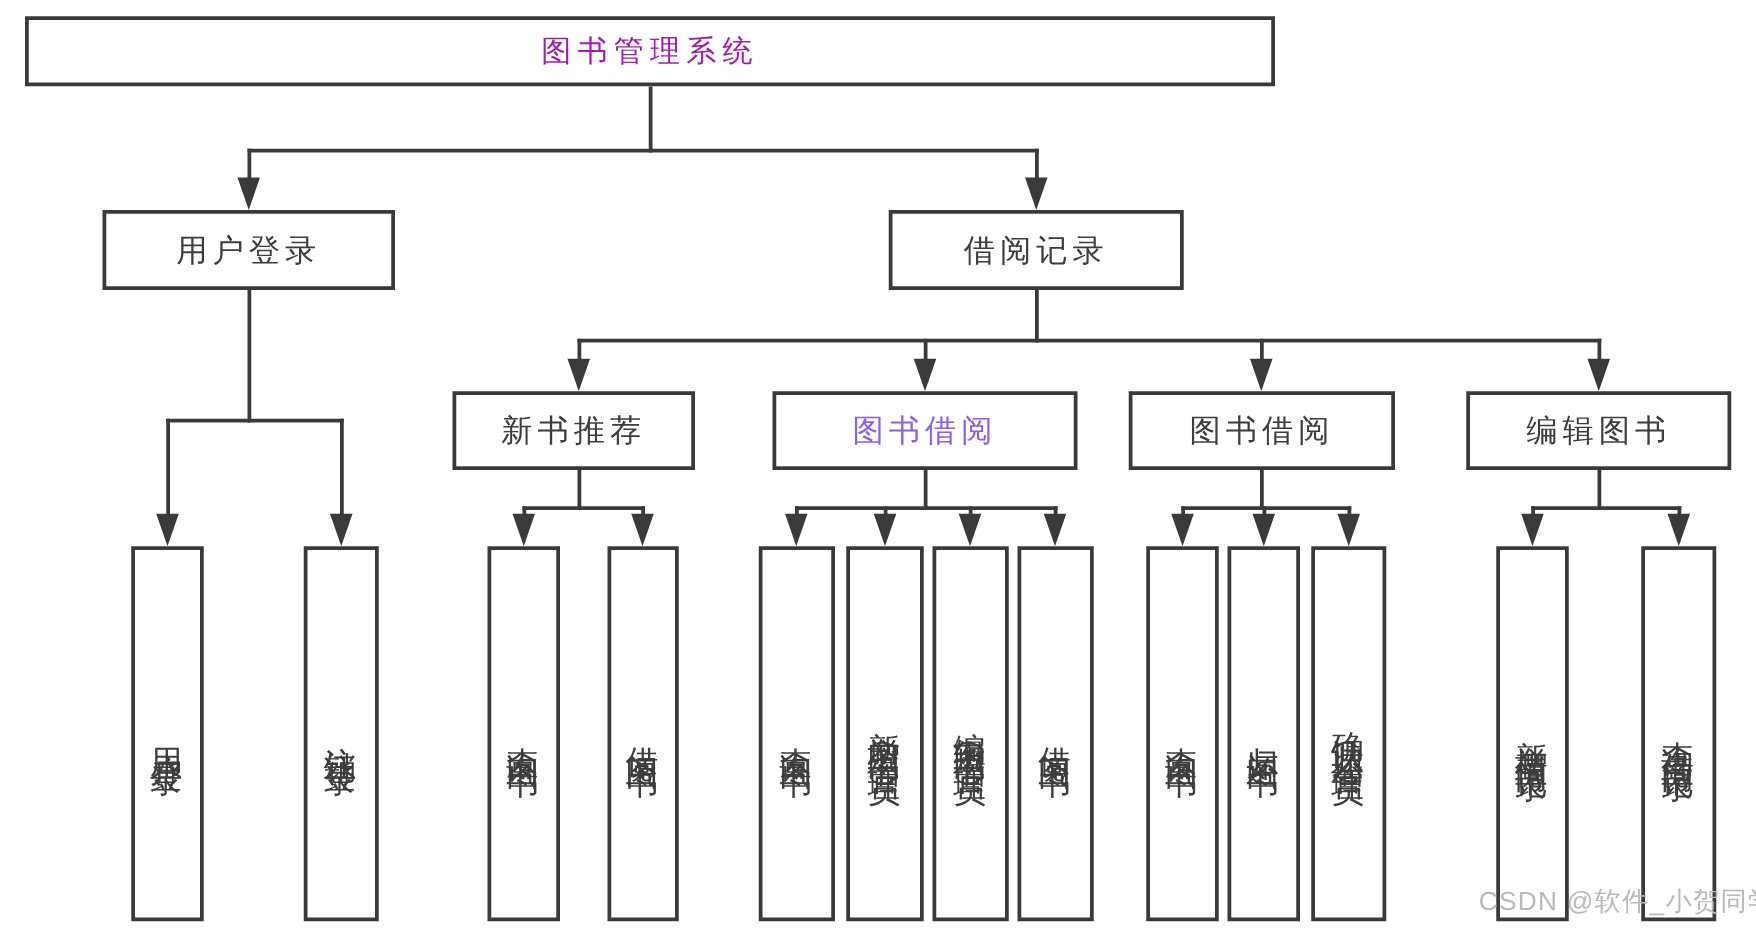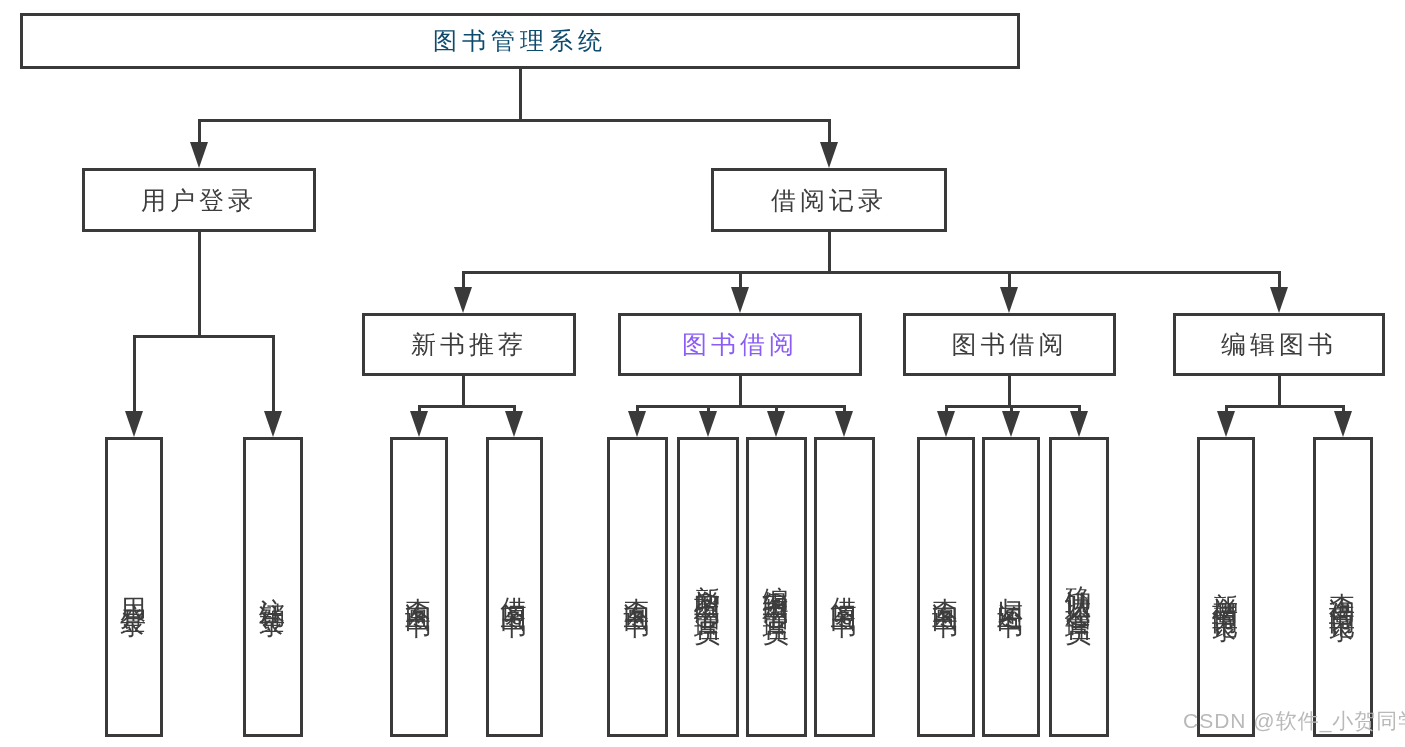--- a/index.html
+++ b/index.html
@@ -109,24 +109,24 @@
       <div class="cline" style="left: 1077.5px; top: 404.5px; width: 3px; height: 8px; background: rgb(58, 58, 58);"></div>
       <div class="carrow" style="left: 1070px; top: 411px; border-top-color: rgb(58, 58, 58);"></div>
       <div class="cline" style="left: 1277.5px; top: 376px; width: 3px; height: 31.5px; background: rgb(58, 58, 58);"></div>
       <div class="cline" style="left: 1224.5px; top: 404.5px; width: 120px; height: 3px; background: rgb(58, 58, 58);"></div>
       <div class="cline" style="left: 1224.5px; top: 404.5px; width: 3px; height: 8px; background: rgb(58, 58, 58);"></div>
       <div class="carrow" style="left: 1217px; top: 411px; border-top-color: rgb(58, 58, 58);"></div>
       <div class="cline" style="left: 1341.5px; top: 404.5px; width: 3px; height: 8px; background: rgb(58, 58, 58);"></div>
       <div class="carrow" style="left: 1334px; top: 411px; border-top-color: rgb(58, 58, 58);"></div>
     </div>
   <div id="nodes">
-      <div class="node root" style="left: 20px; top: 13px; width: 1000px; height: 56px; border-color: rgb(58, 58, 58); color: #0c4a6e;">图书管理系统</div>
+      <div class="node root" style="left: 20px; top: 13px; width: 1000px; height: 56px; border-color: rgb(58, 58, 58); color: #a21caf;">图书管理系统</div>
       <div class="node" style="left: 82px; top: 168px; width: 234px; height: 64px; border-color: rgb(58, 58, 58); color: rgb(61, 61, 61);">用户登录</div>
       <div class="node" style="left: 711px; top: 168px; width: 236px; height: 64px; border-color: rgb(58, 58, 58); color: rgb(61, 61, 61);">借阅记录</div>
-      <div class="node" style="left: 362px; top: 313px; width: 214px; height: 63px; border-color: rgb(58, 58, 58); color: rgb(61, 61, 61);">新书推荐</div>
+      <div class="node" style="left: 362px; top: 313px; width: 194px; height: 63px; border-color: rgb(58, 58, 58); color: rgb(61, 61, 61);">新书推荐</div>
       <div class="node" style="left: 618px; top: 313px; width: 244px; height: 63px; border-color: rgb(58, 58, 58); color: #8b5cf6;">图书借阅</div>
       <div class="node" style="left: 903px; top: 313px; width: 213px; height: 63px; border-color: rgb(58, 58, 58); color: rgb(61, 61, 61);">图书借阅</div>
       <div class="node" style="left: 1173px; top: 313px; width: 212px; height: 63px; border-color: rgb(58, 58, 58); color: rgb(61, 61, 61);">编辑图书</div>
       <div class="node vertical" style="left: 105px; top: 437px; width: 58px; height: 300px; border-color: rgb(58, 58, 58); color: rgb(61, 61, 61);">用户登录</div>
       <div class="node vertical" style="left: 243px; top: 437px; width: 60px; height: 300px; border-color: rgb(58, 58, 58); color: rgb(61, 61, 61);">注销登录</div>
       <div class="node vertical" style="left: 390px; top: 437px; width: 58px; height: 300px; border-color: rgb(58, 58, 58); color: rgb(61, 61, 61);">查询图书</div>
       <div class="node vertical" style="left: 486px; top: 437px; width: 57px; height: 300px; border-color: rgb(58, 58, 58); color: rgb(61, 61, 61);">借阅图书</div>
       <div class="node vertical" style="left: 607px; top: 437px; width: 61px; height: 300px; border-color: rgb(58, 58, 58); color: rgb(61, 61, 61);">查询图书</div>
       <div class="node vertical" style="left: 677px; top: 437px; width: 62px; height: 300px; border-color: rgb(58, 58, 58); color: rgb(61, 61, 61);">新增图书（管理员）</div>
       <div class="node vertical" style="left: 746px; top: 437px; width: 61px; height: 300px; border-color: rgb(58, 58, 58); color: rgb(61, 61, 61);">编辑图书（管理员）</div>

